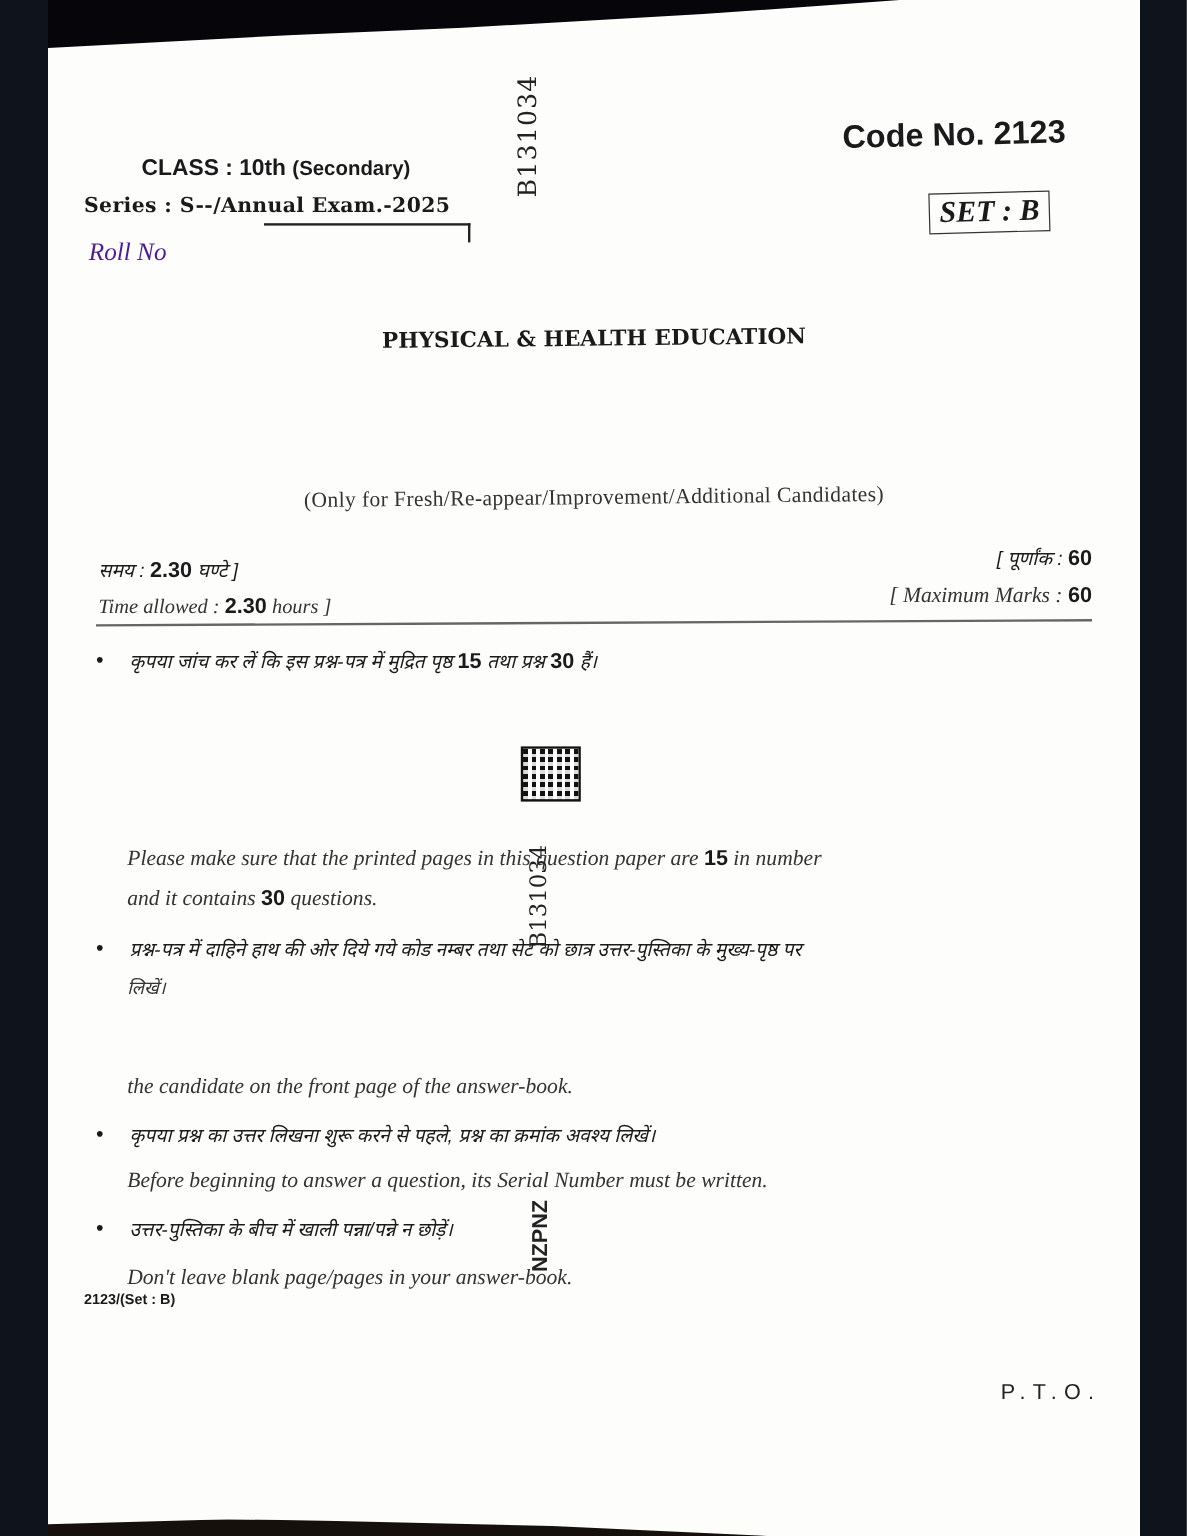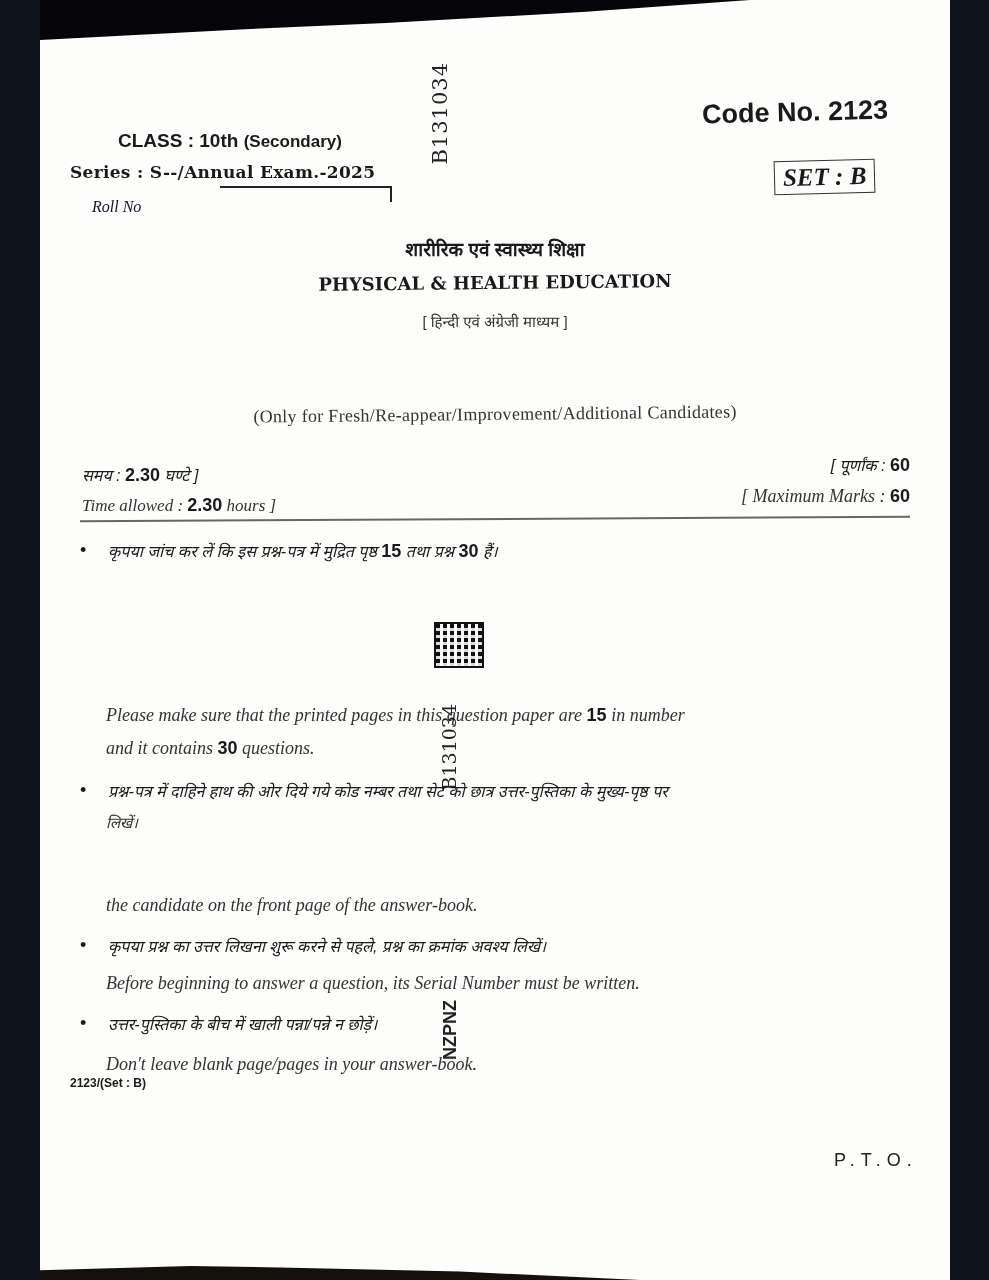--- a/index.html
+++ b/index.html
@@ -21,21 +21,21 @@
   .bottom-shadow {
     position:absolute; left:0; bottom:0; width:600px; height:14px;
     background:#15100c;
     clip-path: polygon(0 30%, 25% 0, 40% 10%, 70% 40%, 100% 100%, 0 100%);
   }
   .abs { position:absolute; white-space:nowrap; }
 
   .class-line { left:30px; top:130px; font-size:19px; font-weight:bold;margin-left:48px; }
   .class-line .sub { font-size:17px; }
   .series-line { left:30px; top:162px; font-family:"DejaVu Serif", serif; font-weight:bold; font-size:17px; letter-spacing:0.3px;text-align:right; }
-  .roll-line { left:52px; top:198px; font-family:"Liberation Serif", serif; font-style:italic; font-size:16px; color:#0f172a; }
+  .roll-line { left:34px; top:198px; font-family:"Liberation Serif", serif; font-style:italic; font-size:21px; color:#4c1d95; }
   .roll-box { left:180px; top:186px; width:170px; height:14px; border-top:2px solid #222; border-right:2px solid #222; }
 
   .vert-code {
     left:388px; top:62px; font-family:"DejaVu Serif", serif; font-size:21px; color:#222;
     writing-mode:vertical-rl; transform:rotate(180deg); letter-spacing:1px;
   }
   .code-no { left:662px; top:97px; font-size:27px; font-weight:bold; transform:rotate(-1.5deg); }
   .set-box {
     left:734px; top:160px; padding:2px 8px; border:1.5px solid #333;
     font-family:"Liberation Serif", serif; font-style:italic; font-weight:bold; font-size:25px;
@@ -98,23 +98,21 @@
     <span class="sub">(Secondary)</span>
   </div>
   <div class="abs series-line">Series : S--/Annual Exam.-2025</div>
   <div class="abs roll-line">Roll No</div>
   <div class="abs roll-box"></div>
 
   <div class="abs vert-code">B131034</div>
   <div class="abs code-no">Code No. 2123</div>
   <div class="abs set-box">SET : B</div>
 
-  <div class="abs center hindi-title">शारीरिक एवं स्वास्थ्य शिक्षा</div>
   <div class="abs center eng-title">PHYSICAL &amp; HEALTH EDUCATION</div>
-  <div class="abs center hindi-medium">[ हिन्दी एवं अंग्रेजी माध्यम ]</div>
   <div class="abs center only-for">(Only for Fresh/Re-appear/Improvement/Additional Candidates)</div>
 
   <div class="abs time-hi">
     <span>समय : </span><b class="num">2.30</b><span> घण्टे ]</span>
   </div>
   <div class="abs time-en">
     <span>Time allowed : </span><b class="num">2.30</b><span> hours ]</span>
   </div>
   <div class="abs marks-hi">
     <span>[ पूर्णांक : </span><b class="num">60</b>

